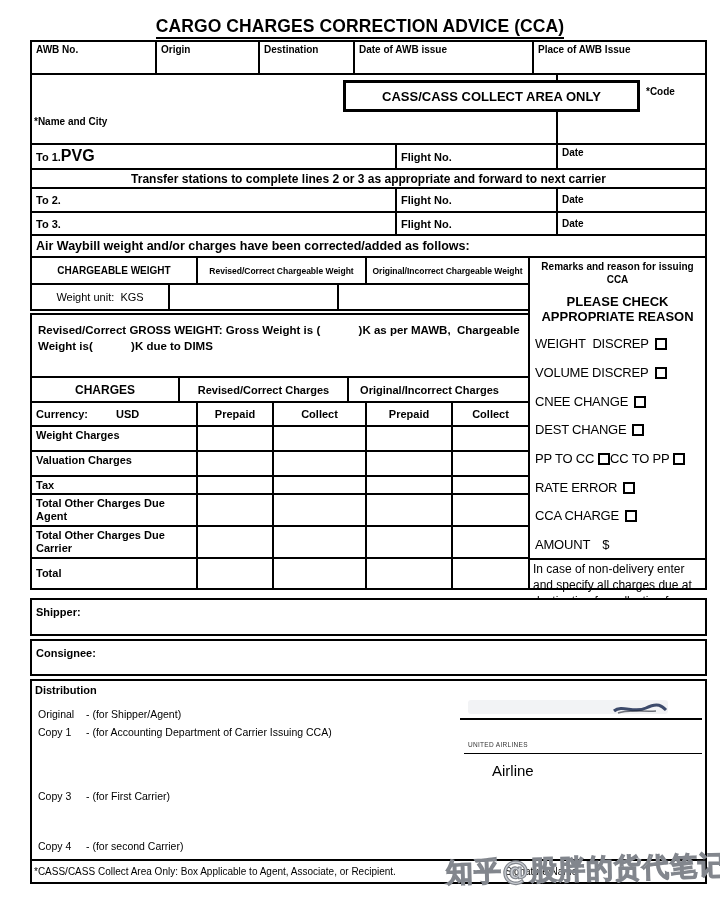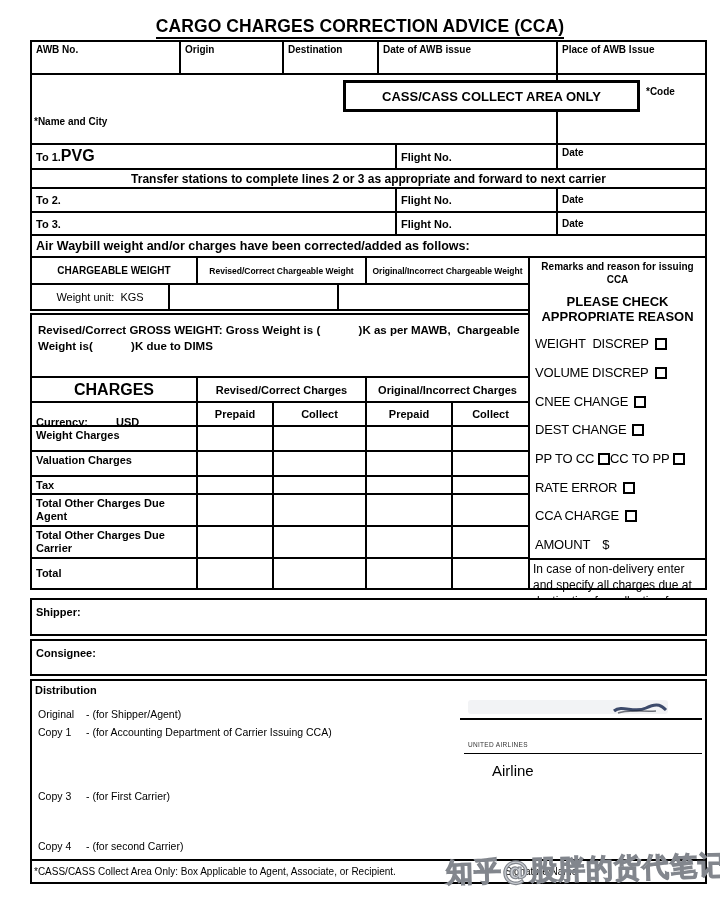--- a/index.html
+++ b/index.html
@@ -28,21 +28,21 @@
 </style>
 </head>
 <body>
 
 <div class="abs" style="left:0;top:16px;width:720px;text-align:center;">
   <span class="title">CARGO CHARGES CORRECTION ADVICE (CCA)</span>
 </div>
 
 <div class="band" style="top:40px;height:35px;">
   <div class="flex">
-    <div class="cell" style="width:147px;font-size:10px;"><span>AWB No.</span></div>
+    <div class="cell" style="width:123px;font-size:10px;"><span>AWB No.</span></div>
     <div class="cell" style="width:103px;font-size:10px;"><span>Origin</span></div>
     <div class="cell" style="width:95px;font-size:10px;"><span>Destination</span></div>
     <div class="cell" style="width:179px;font-size:10px;"><span>Date of AWB issue</span></div>
     <div class="cell" style="width:149px;font-size:10px;"><span>Place of AWB Issue</span></div>
   </div>
 </div>
 
 <div class="band" style="top:73px;height:72px;">
   <div class="abs" style="left:524px;top:0;height:68px;border-left:2px solid #000;"></div>
   <span class="abs" style="left:2px;top:41px;font-size:10px;font-weight:bold;">*Name and City</span>
@@ -112,35 +112,35 @@
   </div>
 </div>
 
 <div class="band" style="top:313px;width:500px;height:65px;padding:8px 6px;font-size:11.5px;font-weight:bold;line-height:1.35;">
   <div class="pre">Revised/Correct GROSS WEIGHT: Gross Weight is (            )K as per MAWB,  Chargeable</div>
   <div class="pre">Weight is(            )K due to DIMS</div>
 </div>
 
 <div class="band" style="top:376px;width:500px;height:27px;">
   <div class="flex">
-    <div class="cell ctr" style="width:164px;font-size:16px;text-align:right;">
+    <div class="cell ctr" style="width:146px;font-size:12px;text-align:right;">
         <span>CHARGES</span>
       </div>
     <div class="cell ctr" style="width:169px;font-size:11px;">
         <span>Revised/Correct Charges</span>
       </div>
     <div class="cell ctr" style="width:163px;font-size:11px;">
         <span>Original/Incorrect Charges</span>
       </div>
   </div>
 </div>
 
 <div class="band" style="top:401px;width:500px;height:26px;">
   <div class="flex">
-    <div class="cell" style="width:164px;font-size:11px;padding-top:13px;">
+    <div class="cell" style="width:164px;font-size:11px;padding-top:5px;">
       <span>Currency:</span><span style="margin-left:28px;">USD</span>
     </div>
     <div class="cell ctr" style="width:76px;font-size:11px;">
         <span>Prepaid</span>
       </div>
     <div class="cell ctr" style="width:93px;font-size:11px;">
         <span>Collect</span>
       </div>
     <div class="cell ctr" style="width:86px;font-size:11px;">
         <span>Prepaid</span>

